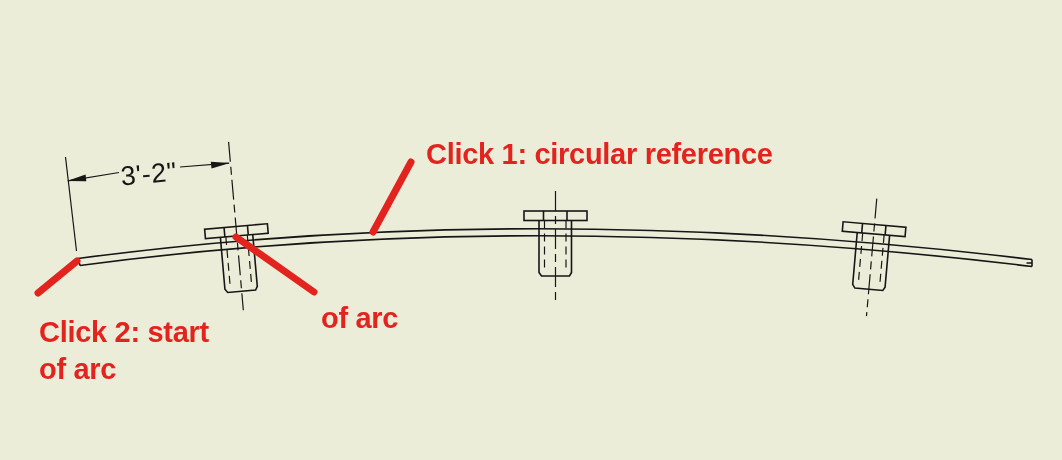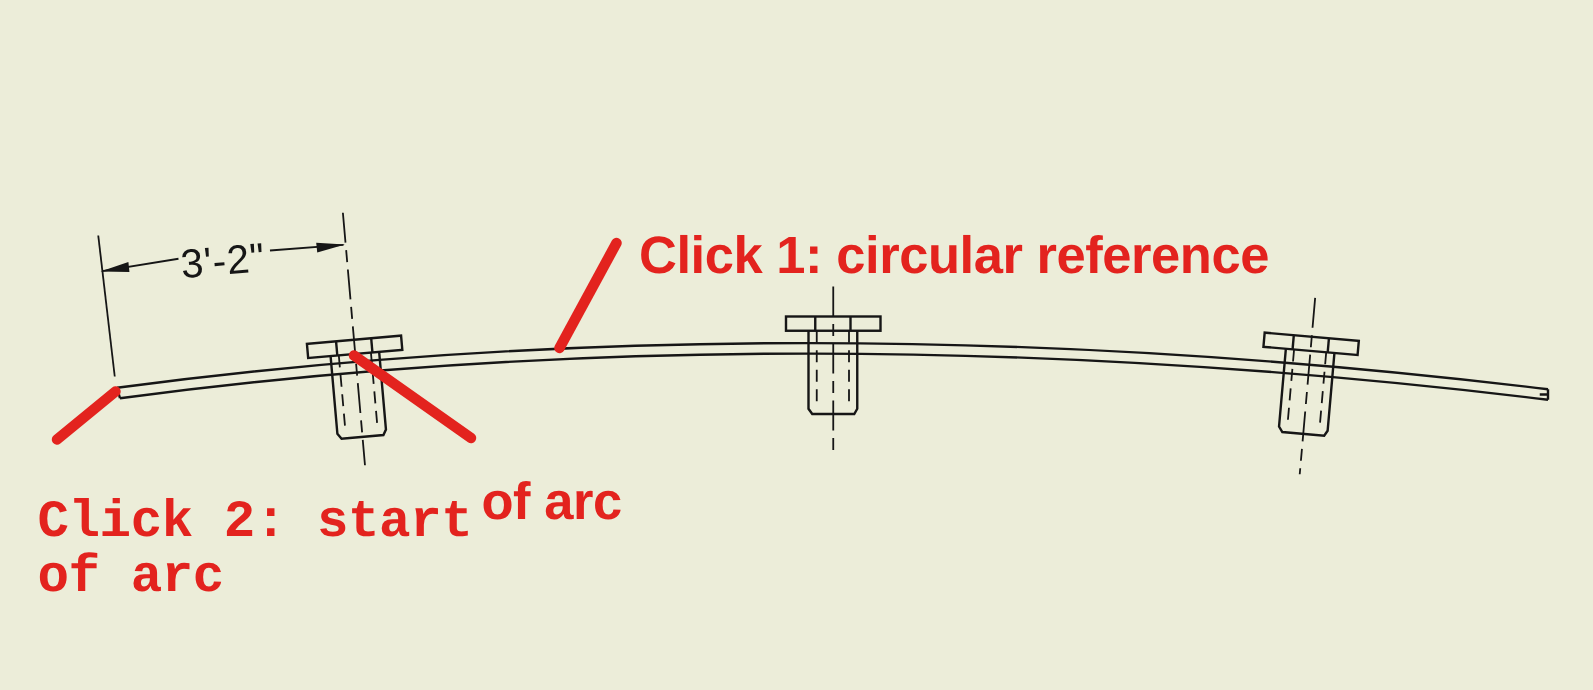--- a/index.html
+++ b/index.html
@@ -30,29 +30,28 @@
     font-family: "Liberation Sans", sans-serif;
     font-size: 27px;
     letter-spacing: 0.5px;
   }
 
   .note {
     position: absolute;
     color: var(--red);
     font-family: "Liberation Sans", sans-serif;
     font-weight: bold;
-    font-size: 35px;
+    font-size: 29px;
     line-height: 37px;
     letter-spacing: -0.3px;
     white-space: nowrap;
-    margin-top: 16px;
   }
   .note span { display: block; }
   #note-click1 { left: 426px; top: 136px; }
-  #note-click2 { left: 25px;  top: 314px; font-family: Liberation Mono, monospace; }
+  #note-click2 { left: 39px;  top: 314px; }
   #note-click3 { left: 321px; top: 300px; }
 </style>
 </head>
 <body>
 
 <div class="stage">
 
   <svg class="drawing" width="1062" height="460" viewBox="0 0 1062 460">
 
     <defs>

